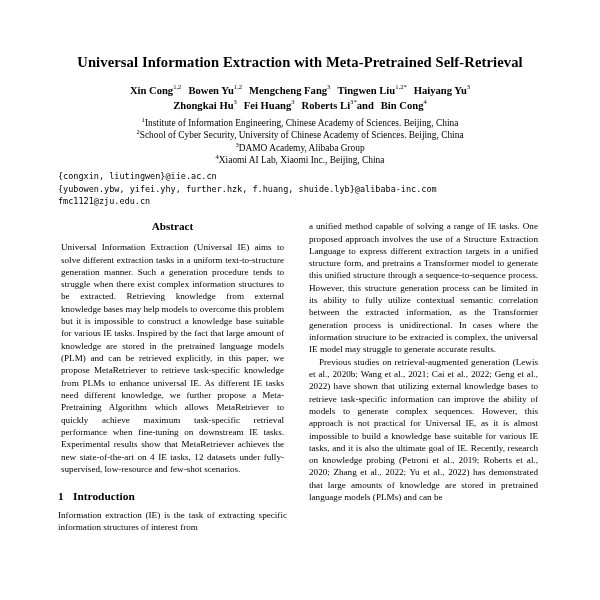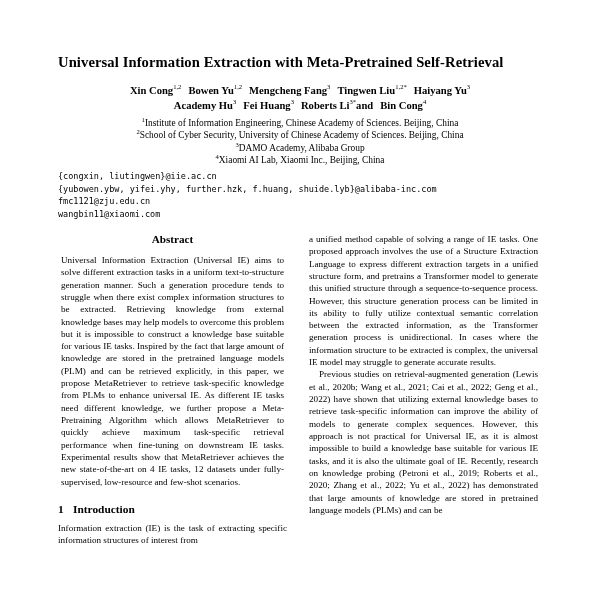--- a/index.html
+++ b/index.html
@@ -21,20 +21,21 @@
     background: #ffffff;
     overflow: hidden;
   }
   .content {
     padding: 0 58px;
   }
 
   
   .title {
     margin-top: 54px;
+    text-align: center;
     font-size: 14.6px;
     font-weight: bold;
     letter-spacing: 0.1px;
     line-height: 1.2;
   }
 
   
   .authors {
     margin-top: 11px;
     text-align: center;
@@ -138,36 +139,35 @@
 <div class="page">
   <div class="content">
 
     <div class="title">Universal Information Extraction with Meta-Pretrained Self-Retrieval</div>
 
     <div class="authors">
       <div>
         <span class="au"><span>Xin Cong</span><sup>1,2</sup></span><span class="sep"></span><span class="au"><span>Bowen Yu</span><sup>1,2</sup></span><span class="sep"></span><span class="au"><span>Mengcheng Fang</span><sup>3</sup></span><span class="sep"></span><span class="au"><span>Tingwen Liu</span><sup>1,2*</sup></span><span class="sep"></span><span class="au"><span>Haiyang Yu</span><sup>3</sup></span>
       </div>
       <div>
-        <span class="au"><span>Academy Hu</span><sup>3</sup></span><span class="sep"></span><span class="au"><span>Fei Huang</span><sup>3</sup></span><span class="sep"></span><span class="au"><span>Roberts Li</span><sup>3*</sup></span><span class="andword">and</span><span class="sep"></span><span class="au"><span>Bin Cong</span><sup>4</sup></span>
+        <span class="au"><span>Zhongkai Hu</span><sup>3</sup></span><span class="sep"></span><span class="au"><span>Fei Huang</span><sup>3</sup></span><span class="sep"></span><span class="au"><span>Roberts Li</span><sup>3*</sup></span><span class="andword">and</span><span class="sep"></span><span class="au"><span>Bin Cong</span><sup>4</sup></span>
       </div>
     </div>
 
     <div class="affils">
       <div><sup>1</sup><span>Institute of Information Engineering, Chinese Academy of Sciences. Beijing, China</span></div>
       <div><sup>2</sup><span>School of Cyber Security, University of Chinese Academy of Sciences. Beijing, China</span></div>
       <div><sup>3</sup><span>DAMO Academy, Alibaba Group</span></div>
       <div><sup>4</sup><span>Xiaomi AI Lab, Xiaomi Inc., Beijing, China</span></div>
     </div>
 
     <div class="emails">
       <div>{congxin, liutingwen}@iie.ac.cn</div>
       <div>{yubowen.ybw, yifei.yhy, further.hzk, f.huang, shuide.lyb}@alibaba-inc.com</div>
       <div>fmc1121@zju.edu.cn</div>
-      <div>wangbin11@xiaomi.com</div>
     </div>
 
     <div class="columns">
 
       <div class="col">
         <div class="abstract-head">Abstract</div>
         <div class="abstract-body">
           <p class="par nohang">Universal Information Extraction (Universal IE) aims to solve different extraction tasks in a uniform text-to-structure generation manner. Such a generation procedure tends to struggle when there exist complex information structures to be extracted. Retrieving knowledge from external knowledge bases may help models to overcome this problem but it is impossible to construct a knowledge base suitable for various IE tasks. Inspired by the fact that large amount of knowledge are stored in the pretrained language models (PLM) and can be retrieved explicitly, in this paper, we propose MetaRetriever to retrieve task-specific knowledge from PLMs to enhance universal IE. As different IE tasks need different knowledge, we further propose a Meta-Pretraining Algorithm which allows MetaRetriever to quickly achieve maximum task-specific retrieval performance when fine-tuning on downstream IE tasks. Experimental results show that MetaRetriever achieves the new state-of-the-art on 4 IE tasks, 12 datasets under fully-supervised, low-resource and few-shot scenarios.</p>
         </div>
 

